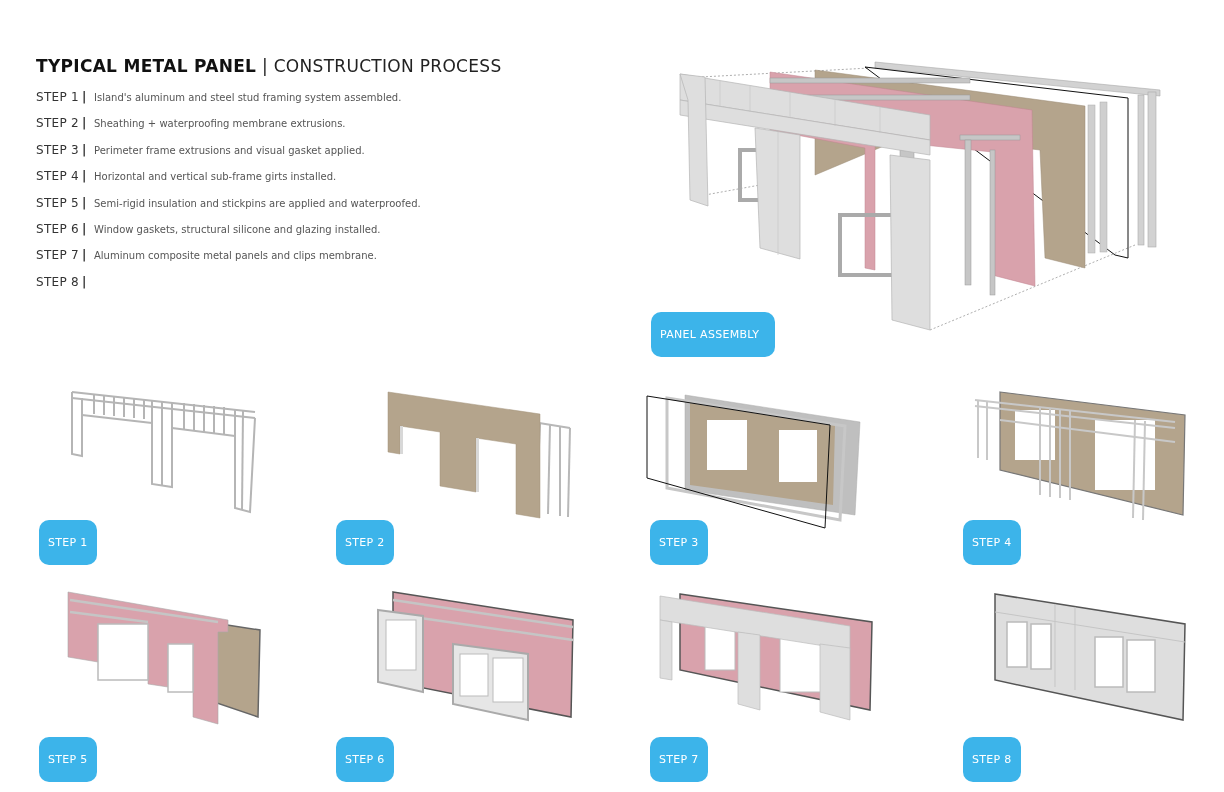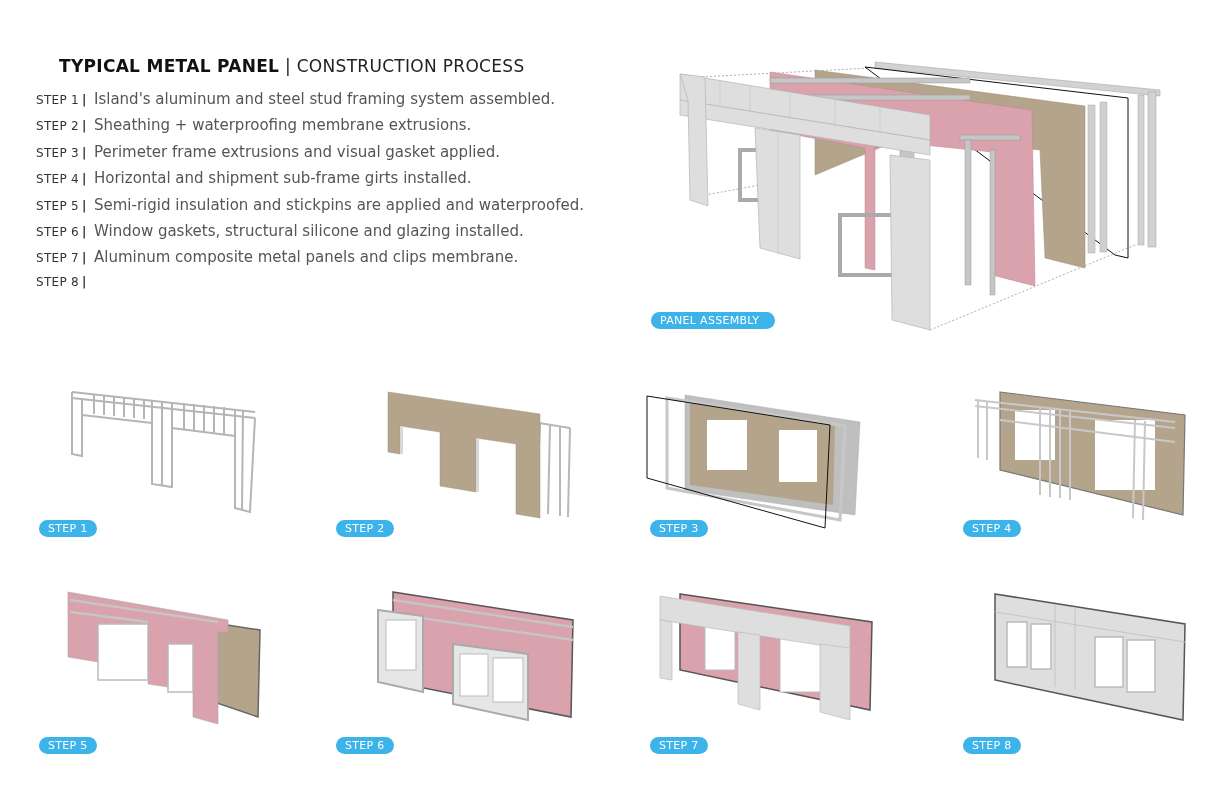--- a/index.html
+++ b/index.html
@@ -1,28 +1,28 @@
 <!DOCTYPE html>
 <html><head>
 <meta charset="utf-8">
 <style>
   html, body { margin:0; padding:0; background:#ffffff; }
   body { width:1224px; height:792px; position:relative; overflow:hidden;
          font-family:"DejaVu Sans", "Liberation Sans", sans-serif; color:#222; }
-  .title { position:absolute; left:36px; top:56px; font-size:17px; letter-spacing:0.3px; white-space:nowrap;margin-left:23px; }
+  .title { position:absolute; left:36px; top:56px; font-size:17px; letter-spacing:0.3px; white-space:nowrap; }
   .title .bold { font-weight:bold; color:#111; }
   .title .sep { color:#222; font-weight:normal; }
   .title .light { font-weight:normal; color:#222; }
   .steps { position:absolute; left:36px; top:90px; }
   .step-row { display:flex; align-items:baseline; height:26.4px; white-space:nowrap; }
   .step-label { font-size:12px; color:#333; width:46px; letter-spacing:0.3px; }
   .step-bar { font-size:12px; color:#333; width:10px; font-weight:bold; }
-  .step-text { font-size:15px; color:#555; margin-left:2px; }
+  .step-text { font-size:10px; color:#555; margin-left:2px; }
   .pill { position:absolute; background:#3cb4ea; color:#fff; border-radius:10px;
-          font-size:11px; height:17px; line-height:17px; padding:0 9px; letter-spacing:0.3px; white-space:nowrap; }
+          font-size:11px; height:17px; line-height:17px; padding:14px 9px; letter-spacing:0.3px; white-space:nowrap; }
   svg.ill { position:absolute; overflow:visible; }
 </style>
 </head>
 <body>
 
 <div class="title">
   <span class="bold">TYPICAL METAL PANEL</span>
   <span class="sep">|</span>
   <span class="light">CONSTRUCTION PROCESS</span>
 </div>
@@ -39,21 +39,21 @@
       <span class="step-text">Sheathing + waterproofing membrane extrusions.</span>
     </div>
   <div class="step-row">
       <span class="step-label">STEP 3</span>
       <span class="step-bar">|</span>
       <span class="step-text">Perimeter frame extrusions and visual gasket applied.</span>
     </div>
   <div class="step-row">
       <span class="step-label">STEP 4</span>
       <span class="step-bar">|</span>
-      <span class="step-text">Horizontal and shipment sub-frame girts installed.</span>
+      <span class="step-text">Horizontal and vertical sub-frame girts installed.</span>
     </div>
   <div class="step-row">
       <span class="step-label">STEP 5</span>
       <span class="step-bar">|</span>
       <span class="step-text">Semi-rigid insulation and stickpins are applied and waterproofed.</span>
     </div>
   <div class="step-row">
       <span class="step-label">STEP 6</span>
       <span class="step-bar">|</span>
       <span class="step-text">Window gaskets, structural silicone and glazing installed.</span>

